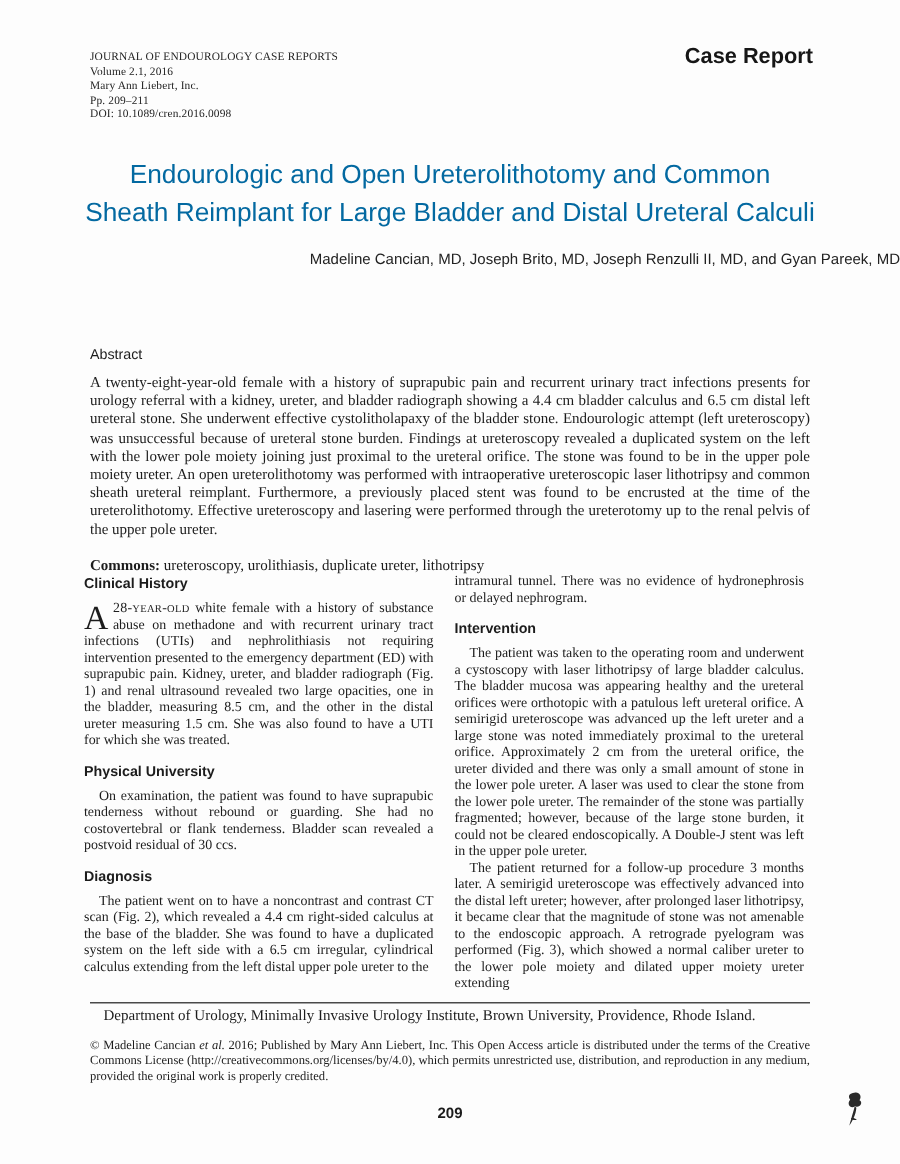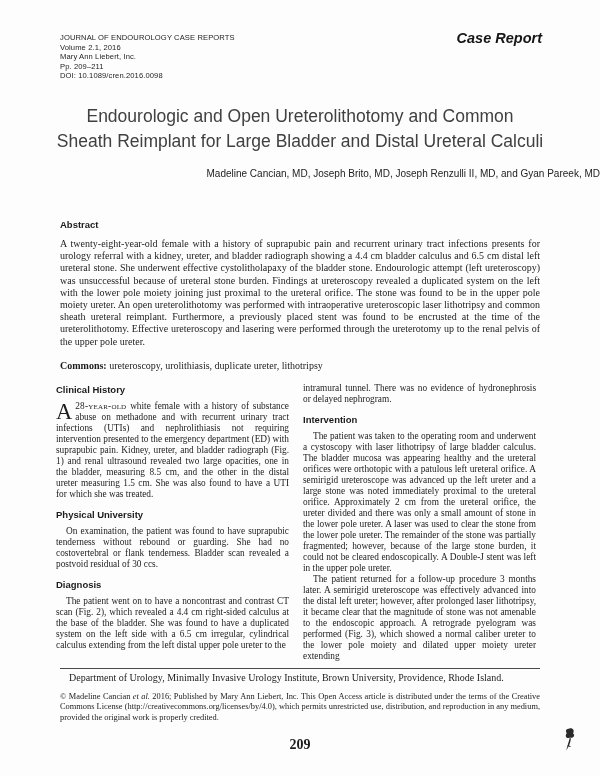--- a/index.html
+++ b/index.html
@@ -6,48 +6,48 @@
   .page {
     position:relative;
     width:600px; height:776px;
     background:#fdfdfd;
     color:#1c1c1c;
     overflow:hidden;
   }
 
   .masthead {
     position:absolute; left:60px; top:33px;
-    font-family:Liberation Sans, sans-serif;
+    font-family:Liberation Serif, serif;
     font-size:7.6px; line-height:9.6px; color:#242424;
     letter-spacing:0.1px;
   }
   .article-type {
     position:absolute; right:58px; top:30px;
     font-family:"Liberation Sans", sans-serif;
-    font-weight:bold; font-style:italic;
+    font-weight:bold; 
     font-size:14.5px; color:#161616;
   }
   .title {
     position:absolute; left:28px; right:28px; top:104px;
     text-align:center;
     font-family:"Liberation Sans", sans-serif;
-    font-size:17.5px; line-height:24.5px; color:#404040;
+    font-size:17.5px; line-height:24.5px; color:#0369a1;
   }
   .authors {
     position:absolute; left:0; right:0; top:168px;
     text-align:right;
     font-family:Liberation Sans, sans-serif;
     font-size:10px; color:#222;
   }
   .abstract {
     position:absolute; left:60px; width:480px; top:219px;
   }
   .abstract .abs-head {
     font-family:"Liberation Sans", sans-serif;
-    font-weight:bold; font-size:9.5px; margin:0 0 8px 0;
+    font-weight:normal; font-size:9.5px; margin:12px 0 8px 0;
   }
   .abstract p {
     margin:0;
     font-family:"Liberation Serif", serif;
     font-size:10px; line-height:12.2px; text-align:justify;
   }
   .keywords { margin-top:12px !important; text-align:left !important; }
   .keywords .kw-label { font-weight:bold; }
 
   .columns {
@@ -86,22 +86,22 @@
   }
   .license {
     position:absolute; left:60px; width:480px; top:692px;
     font-family:"Liberation Serif", serif;
     font-size:8.4px; line-height:10.4px; text-align:justify;
   }
   .license .et-al { font-style:italic;margin-top:42px; }
   .page-number {
     position:absolute; left:0; right:0; top:737px;
     text-align:center;
-    font-family:Liberation Serif, serif;
-    font-weight:bold; font-size:14px;
+    font-family:Liberation Sans, sans-serif;
+    font-weight:bold; font-size:10px;
   }
   .ink-mark {
     position:absolute; right:23px; top:727px;
     width:15px; height:26px;
   }
 </style>
 </head>
 <body>
 
 <div class="page">

